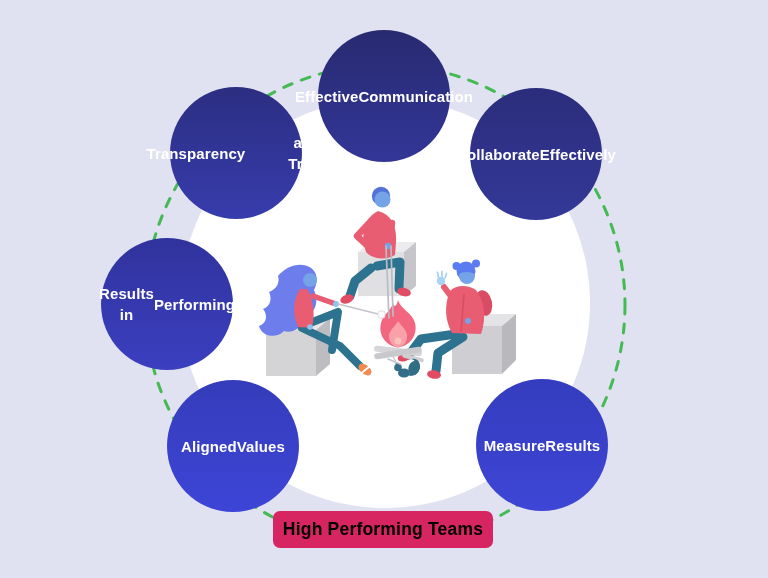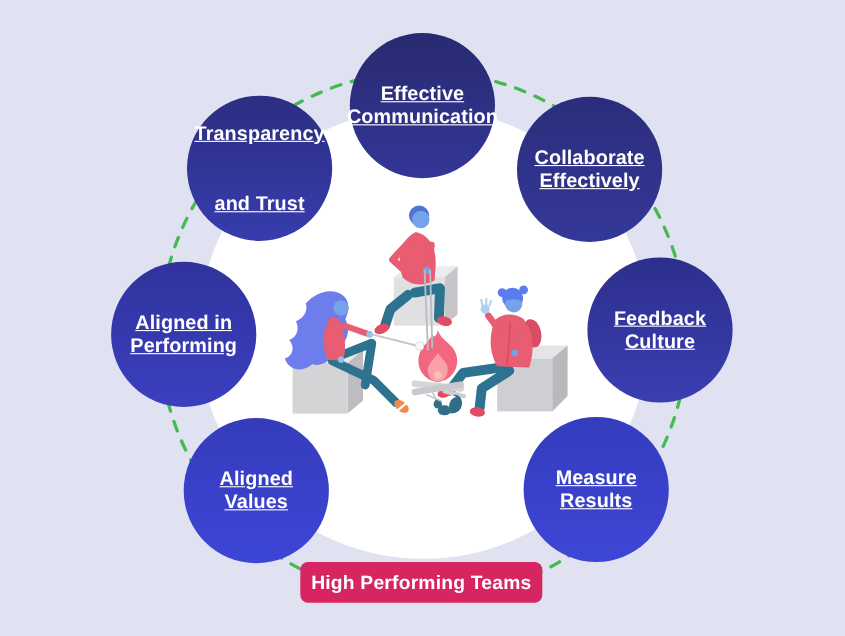--- a/index.html
+++ b/index.html
@@ -7,38 +7,37 @@
     width:768px;height:578px;overflow:hidden;
     background:#e1e2f1;
     font-family:"Liberation Sans", sans-serif;
   }
   .canvas{position:relative;width:768px;height:578px;}
   svg.scene{position:absolute;left:0;top:0;}
 
   
   .node{
     position:absolute;width:132px;height:132px;border-radius:50%;
-    display:flex;flex-direction:column;align-items:center;justify-content:center;
-    color:#ffffff;font-weight:700;font-size:18px;line-height:21px;text-align:center;
+    display:flex;align-items:center;justify-content:center;
+    color:#ffffff;font-weight:700;font-size:15px;line-height:21px;text-align:center;
     letter-spacing:.1px;
-    text-decoration:underline;
   }
   .n0{left:318px;top:30px;}
   .n1{left:470px;top:88px;}
   .n2{left:534px;top:234px;}
   .n3{left:476px;top:379px;}
   .n4{left:167px;top:380px;}
   .n5{left:101px;top:238px;}
   .n6{left:170px;top:87px;gap:43px;}
 
   
   .banner{
     position:absolute;left:273px;top:511px;width:220px;height:37px;
     border-radius:7px;display:flex;align-items:center;justify-content:center;
-    color:#ffffff;font-weight:700;font-size:17.5px;letter-spacing:.2px;
+    color:#000000;font-weight:700;font-size:17.5px;letter-spacing:.2px;
   }
 </style>
 </head>
 <body style="background: rgb(225, 226, 241);">
 
 <div class="canvas">
 
   <svg class="scene" width="768" height="578" viewBox="0 0 768 578" aria-hidden="true">
 
     <circle cx="385" cy="305" r="240" fill="none" stroke="#44b954" stroke-width="3" stroke-linecap="round" stroke-dasharray="9 10"></circle>
@@ -139,34 +138,30 @@
   </svg>
 
   <div class="node n0" style="background: linear-gradient(rgb(40, 42, 112), rgb(51, 54, 151));">
     <span>Effective</span>
     <span>Communication</span>
   </div>
   <div class="node n1" style="background: linear-gradient(rgb(43, 45, 123), rgb(52, 56, 152));">
     <span>Collaborate</span>
     <span>Effectively</span>
   </div>
-  <div class="node n2" style="background: linear-gradient(rgb(45, 47, 140), rgb(58, 62, 178));">
-    <span>Feedback</span>
-    <span>Culture</span>
-  </div>
   <div class="node n4" style="background: linear-gradient(rgb(53, 60, 186), rgb(61, 69, 215));">
     <span>Aligned</span>
     <span>Values</span>
   </div>
   <div class="node n3" style="background: linear-gradient(rgb(52, 60, 190), rgb(62, 70, 214));">
     <span>Measure</span>
     <span>Results</span>
   </div>
   <div class="node n5" style="background: linear-gradient(rgb(48, 51, 156), rgb(59, 63, 192));">
-    <span>Aligned in</span>
+    <span>Results in</span>
     <span>Performing</span>
   </div>
   <div class="node n6" style="background: linear-gradient(rgb(44, 46, 129), rgb(55, 60, 173));">
     <span>Transparency</span>
     <span>and Trust</span>
   </div>
 
   <div class="banner" style="background: rgb(214, 37, 96);">
     <span>High Performing Teams</span>
   </div>

